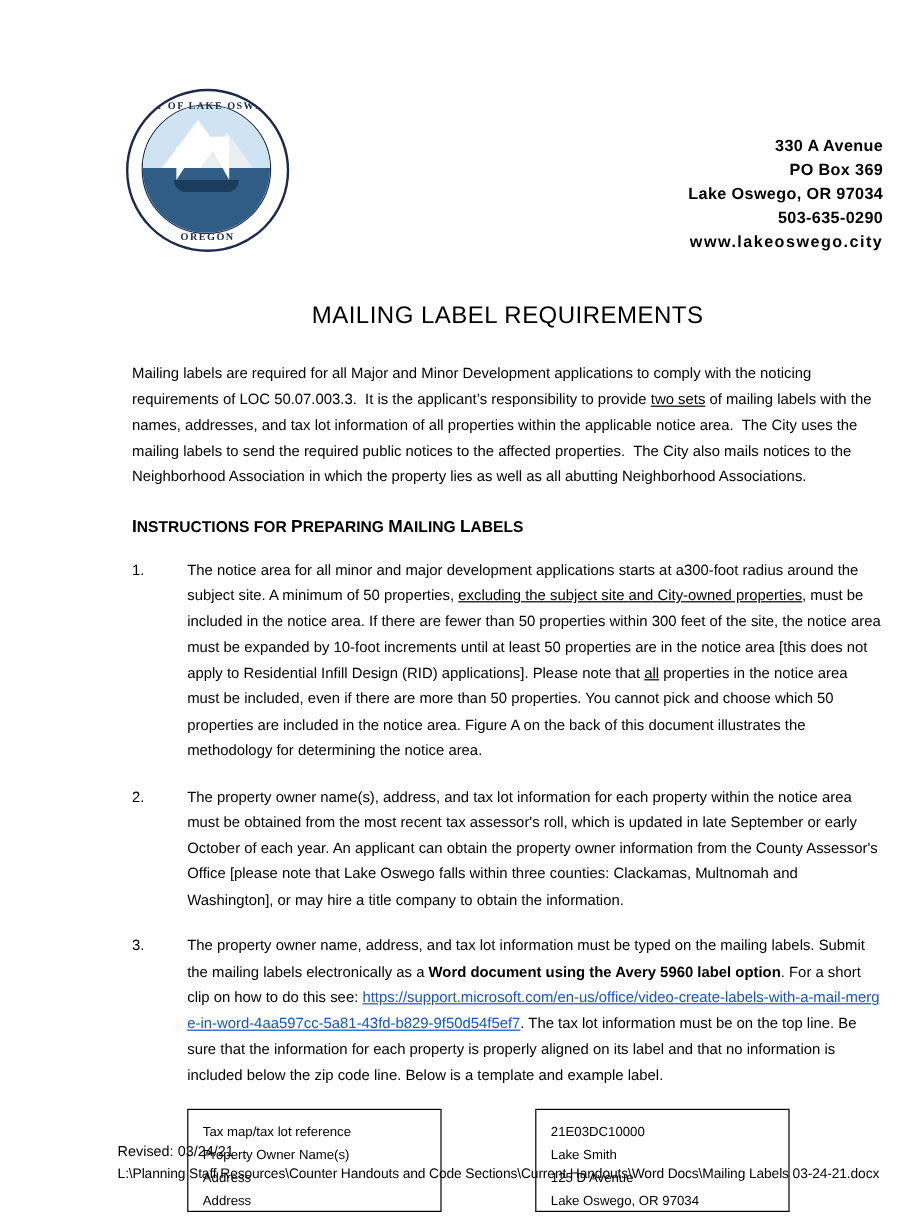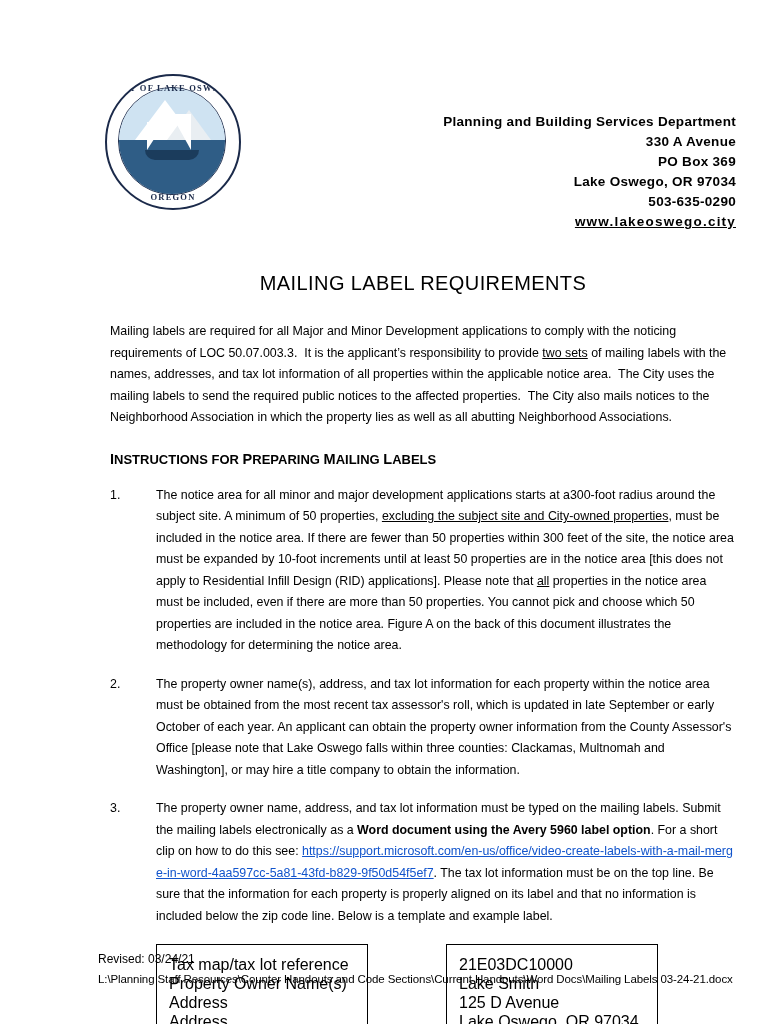--- a/index.html
+++ b/index.html
@@ -127,21 +127,21 @@
   .seal-text-bottom { bottom: 6px; }
   .header-addr {
     flex: 1;
     text-align: right;
     font-size: 13.5px;
     font-weight: bold;
     line-height: 20px;
     padding-top: 38px;
     letter-spacing: 0.3px;
   }
-  .header-addr .www { letter-spacing: 1.2px; text-decoration: underline; }
+  .header-addr .www { letter-spacing: 1.2px; }
 
   .doc-title {
     text-align: center;
     font-size: 20px;
     letter-spacing: 0.4px;
     margin: 40px 0 0 0;
     font-weight: normal;
   }
 
   .body-wrap {
@@ -195,21 +195,21 @@
     gap: 78px;
     margin-top: 6px;
     padding-left: 46px;
   }
   .label-box {
     border: 1px solid #000000;
     width: 212px;
     height: 86px;
     padding: 10px 12px;
     box-sizing: border-box;
-    font-size: 16px;
+    font-size: 11px;
     line-height: 19px;
   }
 
   .footer {
     position: absolute;
     left: 60px;
     right: 55px;
     bottom: 36px;
     font-size: 12px;
     line-height: 18px;
@@ -241,21 +241,20 @@
           <div class="seal-water"></div>
           <div class="seal-sail1"></div>
           <div class="seal-sail2"></div>
           <div class="seal-boat-hull"></div>
         </div>
         <div class="seal-text-top">CITY OF LAKE OSWEGO</div>
         <div class="seal-text-bottom">OREGON</div>
       </div>
     </div>
     <div class="header-addr">
-      <div>Planning and Building Services Department</div>
       <div>330 A Avenue</div>
       <div>PO Box 369</div>
       <div>Lake Oswego, OR  97034</div>
       <div>503-635-0290</div>
       <div class="www">www.lakeoswego.city</div>
     </div>
   </div>
 
   <h1 class="doc-title">MAILING LABEL REQUIREMENTS</h1>
 

